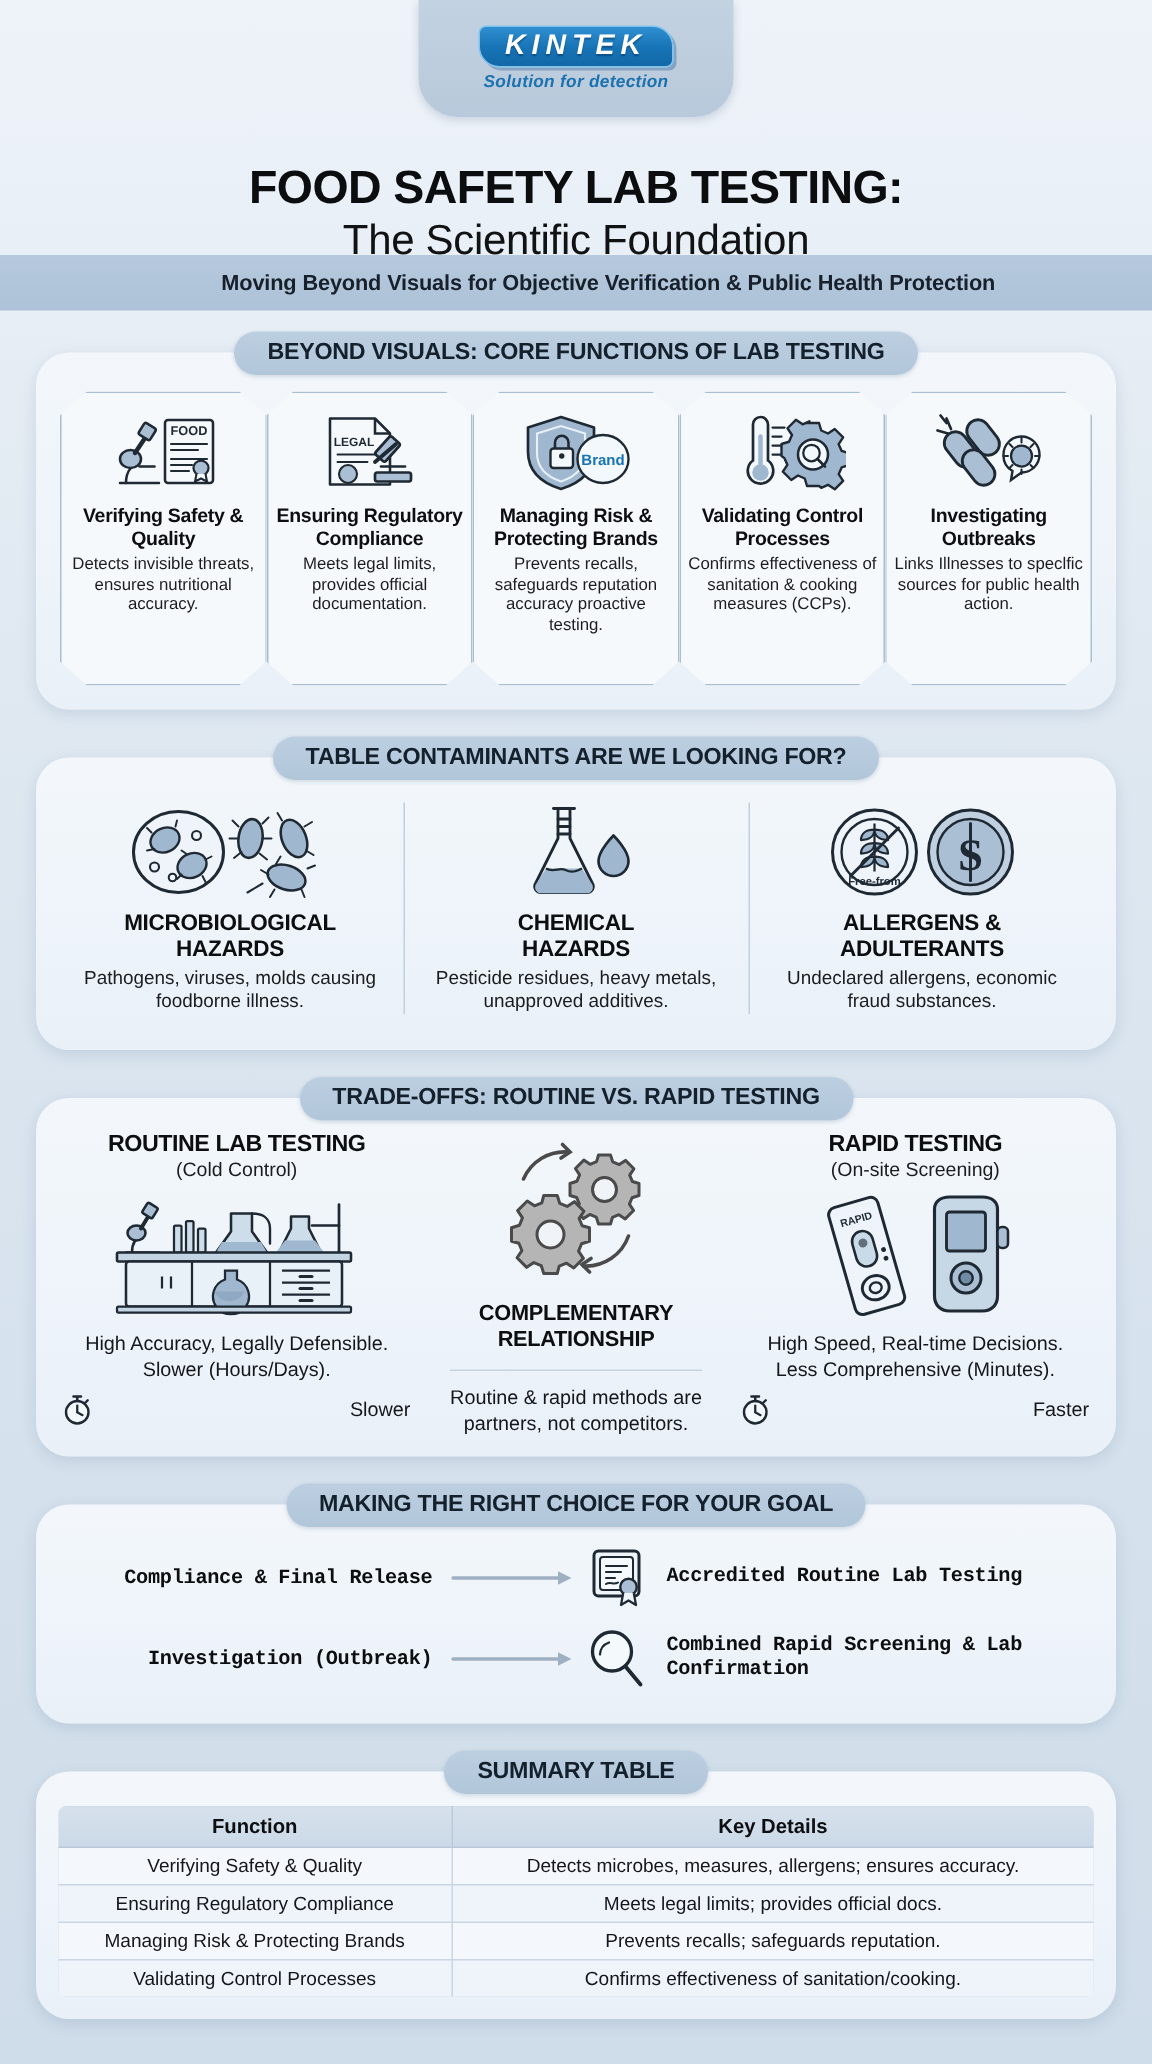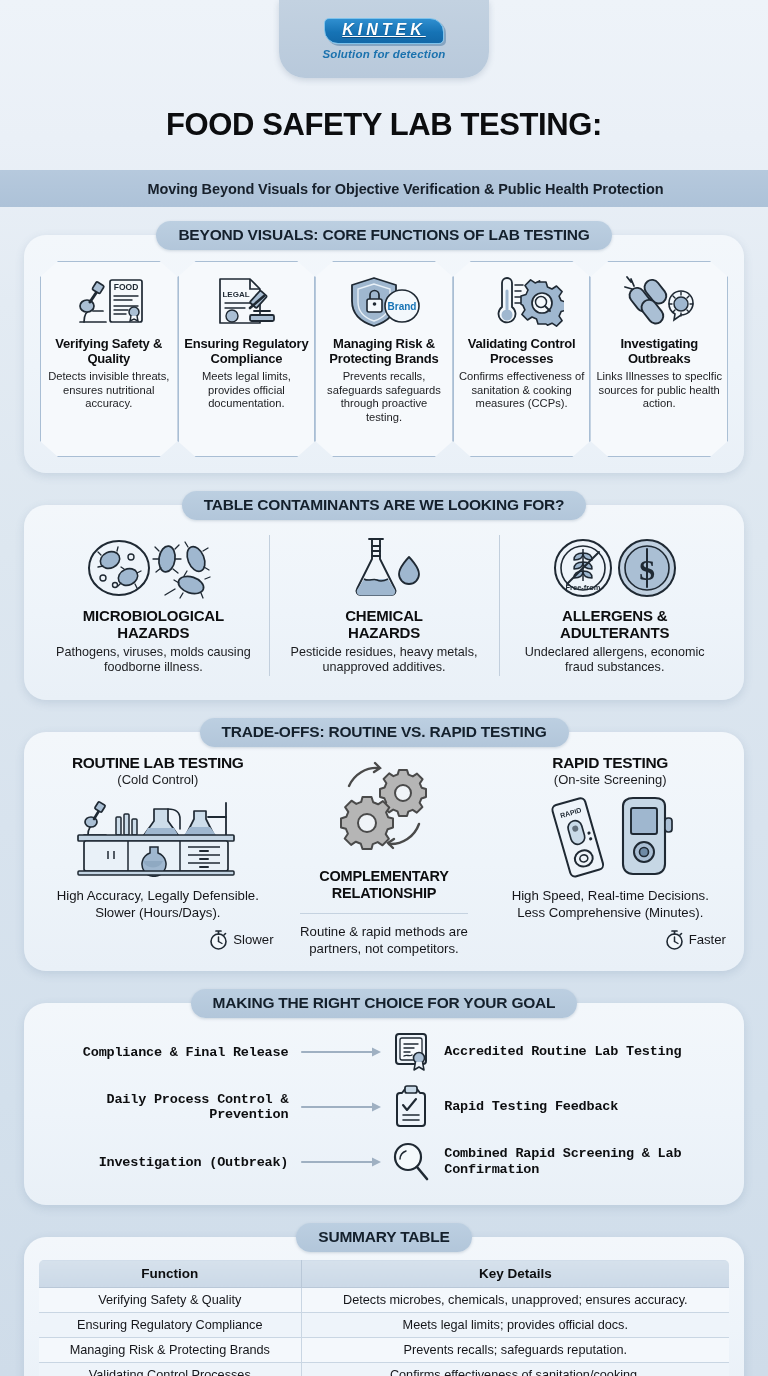--- a/index.html
+++ b/index.html
@@ -29,25 +29,24 @@
   }
   .logo-badge {
     background: linear-gradient(180deg,#2f8fd0 0%, #1673b5 55%, #1268a8 100%);
     border-radius: 5px 14px 5px 14px;
     padding: 3px 17px 4px 17px;
     border: 1.5px solid #7fc3ec;
     box-shadow: 2px 2px 0 rgba(30,90,140,.35);
   }
   .logo-badge span {
     display: block;
-    font-size: 16px; font-weight: bold; font-style: italic;
+    font-size: 19px; font-weight: bold; font-style: italic;
     letter-spacing: 4px; color: #ffffff;
     line-height: 1.05;
     text-shadow: 0 1px 1px rgba(0,40,80,.45);
-    text-decoration: underline;
   }
   .logo-tag {
     margin-top: 4px;
     font-size: 11.5px; font-weight: bold; font-style: italic;
     color: #1b72ae; letter-spacing: .2px;
   }
   .title-wrap { padding-top: 108px; text-align: center; }
   .title-main {
     font-size: 31px; font-weight: bold; letter-spacing: -.4px;
     line-height: 1.1; color: #0c0d0f;
@@ -131,21 +130,21 @@
   .trade-col { flex: 1; text-align: center; padding: 0 6px; }
   .trade-col.mid { flex: 0.85; }
   .trade-h {
     font-size: 15.5px; font-weight: bold; letter-spacing: -.3px; color: #0d0e10;
   }
   .trade-sub { font-size: 13px; color: #1b1c1f; margin-top: 0px; }
   .trade-icon { height: 86px; display: flex; align-items: center; justify-content: center; margin: 6px 0 8px 0; }
   .trade-desc { font-size: 13.2px; line-height: 1.3; color: #15161a; font-weight: normal; }
   .trade-foot {
     margin-top: 8px; font-size: 13.2px; color: #15161a;
-    display: flex; align-items: center; justify-content: flex-end; gap: 5px;
+    display: flex; align-items: center; justify-content: space-between; gap: 5px;
   }
   .mid-h2 { font-size: 14.5px; font-weight: bold; line-height: 1.2; color: #0d0e10; letter-spacing: -.2px; }
   .mid-rule { height: 1px; background: #c5d2e0; margin: 10px 14px 9px 14px; }
   .mid-desc { font-size: 13.2px; line-height: 1.3; color: #15161a; }
 
   
   .choice-row {
     display: flex; align-items: center; gap: 0;
     padding: 6px 12px; min-height: 46px; font-family: Liberation Mono, monospace;
   }
@@ -185,20 +184,21 @@
 
 <div class="header">
   <div class="logo-plate">
     <div class="logo-badge">
       <span>KINTEK</span>
     </div>
     <div class="logo-tag">Solution for detection</div>
   </div>
   <div class="title-wrap">
     <div class="title-main">FOOD SAFETY LAB TESTING:</div>
+    <div class="title-sub">The Scientific Foundation</div>
   </div>
 </div>
 <div class="subtitle-band">Moving Beyond Visuals for Objective Verification &amp; Public Health Protection</div>
 
 <div class="gap" style="height:14px"></div>
 
 <div class="section">
   <div class="pill">BEYOND VISUALS: CORE FUNCTIONS OF LAB TESTING</div>
   <div class="panel">
     <div class="hex-row">
@@ -255,21 +255,21 @@
             <path d="M34 3L12 10v16c0 13 9 21 22 25 13-4 22-12 22-25V10z" fill="#9fb7cf" stroke="#1f2933" stroke-width="1.8" stroke-linejoin="round"></path>
             <path d="M34 9L18 14v13c0 10 7 16 16 19 9-3 16-9 16-19V14z" fill="none" stroke="#e8f0f7" stroke-width="1.4"></path>
             <rect x="27" y="24" width="15" height="13" rx="2" fill="#f3f8fc" stroke="#1f2933" stroke-width="1.6"></rect>
             <path d="M30 24v-4a4.5 4.5 0 019 0v4" fill="none" stroke="#1f2933" stroke-width="1.7"></path>
             <circle cx="34.5" cy="29" r="1.8" fill="#1f2933"></circle>
             <ellipse cx="62" cy="31" rx="17" ry="16" fill="#f3f8fc" stroke="#1f2933" stroke-width="1.6"></ellipse>
             <text x="62" y="35" font-family="Liberation Sans, sans-serif" font-size="10" font-weight="bold" fill="#1673b5" text-anchor="middle">Brand</text>
           </svg>
         </div>
         <div class="hex-title">Managing Risk &amp; Protecting Brands</div>
-        <div class="hex-desc">Prevents recalls, safeguards safeguards through proactive testing.</div>
+        <div class="hex-desc">Prevents recalls, safeguards reputation accuracy proactive testing.</div>
       </div>
 
       <div class="hex">
         <div class="hex-icon">
           <svg width="84" height="54" viewBox="0 0 84 54">
             <path d="M22 8a5 5 0 0110 0v24a8.5 8.5 0 11-10 0z" fill="#f3f8fc" stroke="#1f2933" stroke-width="1.8"></path>
             <circle cx="27" cy="40" r="5.5" fill="#9fb7cf"></circle>
             <path d="M27 16v18" stroke="#9fb7cf" stroke-width="3" stroke-linecap="round"></path>
             <g stroke="#1f2933" stroke-width="1.5" stroke-linecap="round">
               <path d="M35 10h8M35 16h6M35 22h8M35 28h6"></path>
@@ -569,40 +569,20 @@
             <path d="M12 13h14M12 17h10M12 21h6"></path>
             <path d="M12 25c3-2 5 1 8-1"></path>
           </g>
           <circle cx="27" cy="27" r="5.5" fill="#aabfd4" stroke="#1f2933" stroke-width="1.6"></circle>
           <path d="M23.5 31l-1.5 8 5-3 5 3-1.5-8" fill="#eef4fa" stroke="#1f2933" stroke-width="1.5" stroke-linejoin="round"></path>
         </svg>
       </div>
       <div class="choice-right">Accredited Routine Lab Testing</div>
     </div>
 
-    <div class="choice-row">
-      <div class="choice-left">Daily Process Control &amp; Prevention</div>
-      <div class="choice-arrow">
-        <svg width="86" height="12" viewBox="0 0 86 12">
-          <path d="M2 6h72" stroke="#9fb0c2" stroke-width="2.2" stroke-linecap="round"></path>
-          <path d="M72 1.5L81 6l-9 4.5z" fill="#9fb0c2"></path>
-        </svg>
-      </div>
-      <div class="choice-icon">
-        <svg width="34" height="44" viewBox="0 0 34 44">
-          <path d="M11 4h12l3 4h2a3 3 0 013 3v27a3 3 0 01-3 3H6a3 3 0 01-3-3V11a3 3 0 013-3h2z" fill="#eef4fa" stroke="#1f2933" stroke-width="2" stroke-linejoin="round"></path>
-          <rect x="11" y="1" width="12" height="7" rx="2" fill="#c9dae8" stroke="#1f2933" stroke-width="1.7"></rect>
-          <path d="M9 20l4 5 9-11" fill="none" stroke="#1f2933" stroke-width="2.1" stroke-linecap="round" stroke-linejoin="round"></path>
-          <g stroke="#1f2933" stroke-width="1.6" stroke-linecap="round">
-            <path d="M9 30h16M9 35h16"></path>
-          </g>
-        </svg>
-      </div>
-      <div class="choice-right">Rapid Testing Feedback</div>
-    </div>
 
     <div class="choice-row">
       <div class="choice-left">Investigation (Outbreak)</div>
       <div class="choice-arrow">
         <svg width="86" height="12" viewBox="0 0 86 12">
           <path d="M2 6h72" stroke="#9fb0c2" stroke-width="2.2" stroke-linecap="round"></path>
           <path d="M72 1.5L81 6l-9 4.5z" fill="#9fb0c2"></path>
         </svg>
       </div>
       <div class="choice-icon">
@@ -628,21 +608,21 @@
     <table class="summary">
       <thead>
         <tr>
           <th style="width:38%">Function</th>
           <th>Key Details</th>
         </tr>
       </thead>
       <tbody>
         <tr>
           <td>Verifying Safety &amp; Quality</td>
-          <td>Detects microbes, chemicals, unapproved; ensures accuracy.</td>
+          <td>Detects microbes, measures, allergens; ensures accuracy.</td>
         </tr>
         <tr>
           <td>Ensuring Regulatory Compliance</td>
           <td>Meets legal limits; provides official docs.</td>
         </tr>
         <tr>
           <td>Managing Risk &amp; Protecting Brands</td>
           <td>Prevents recalls; safeguards reputation.</td>
         </tr>
         <tr>

